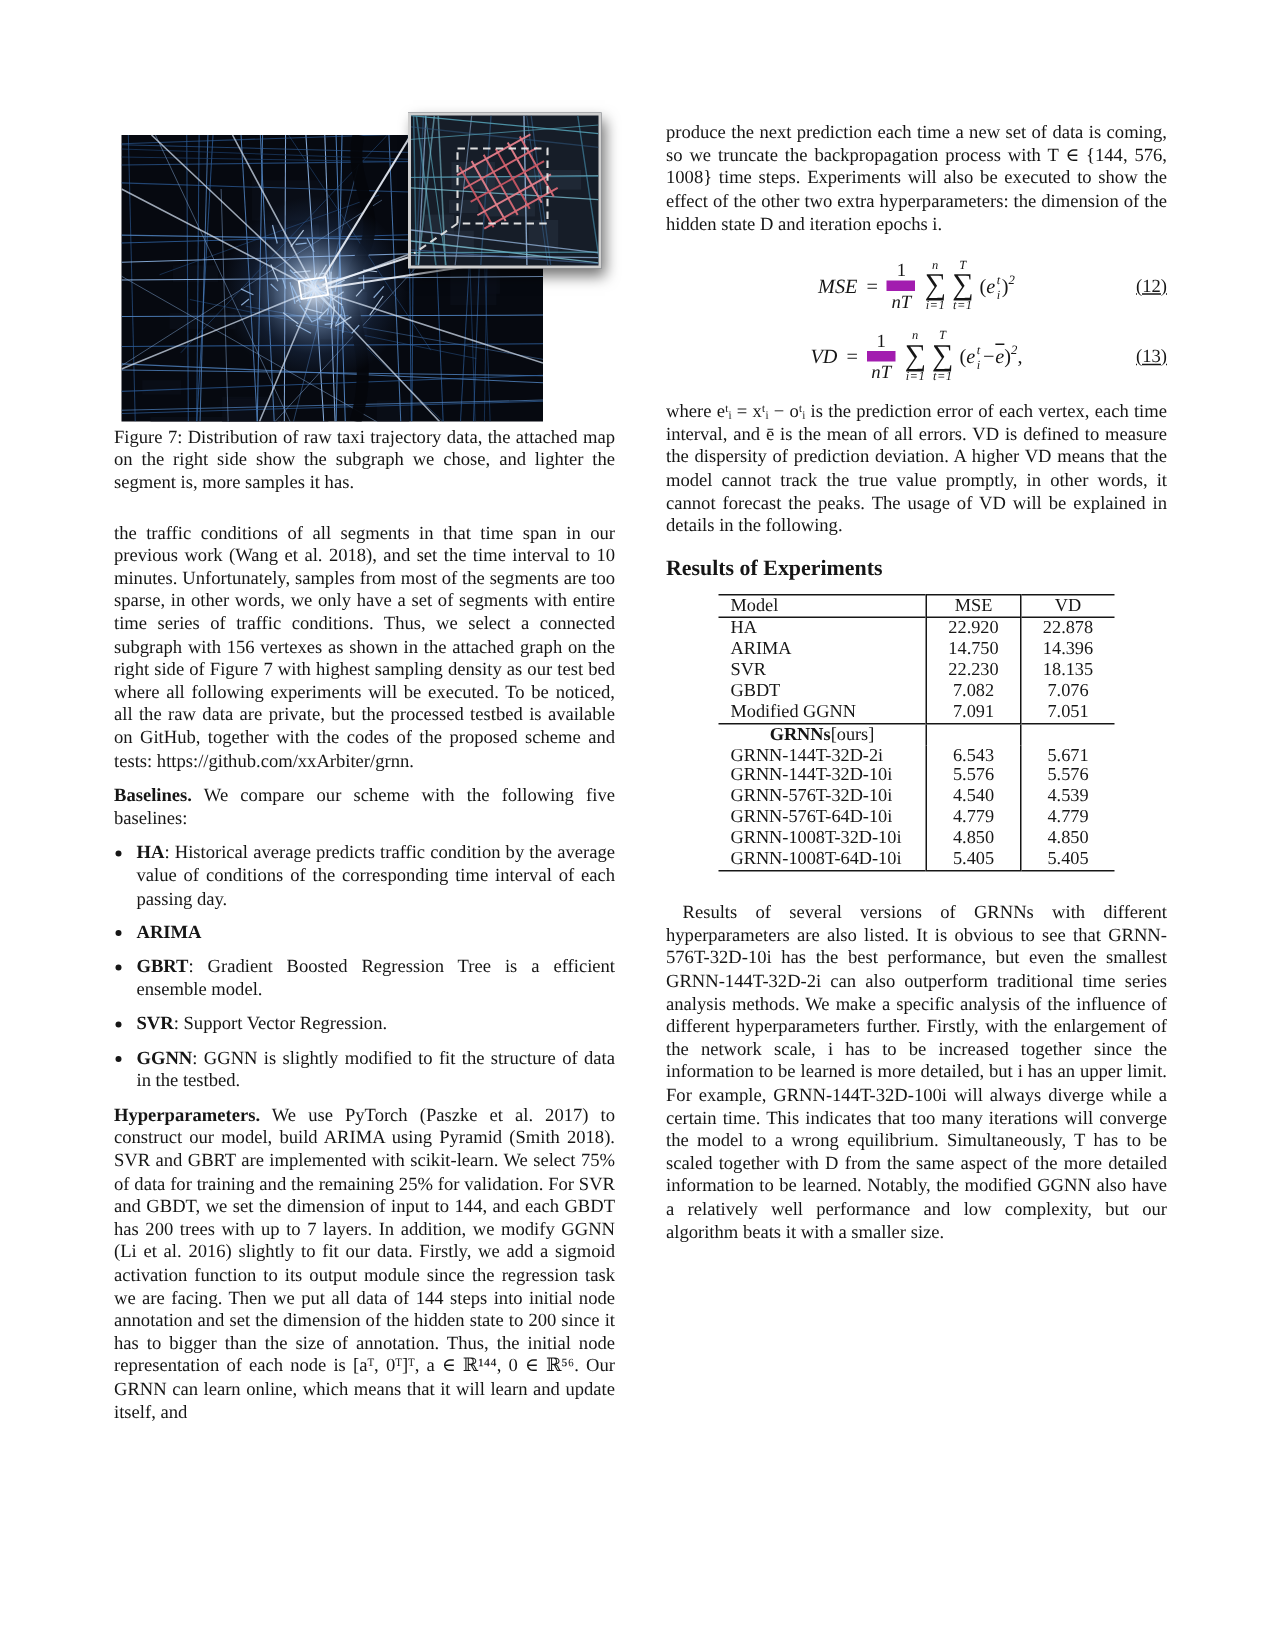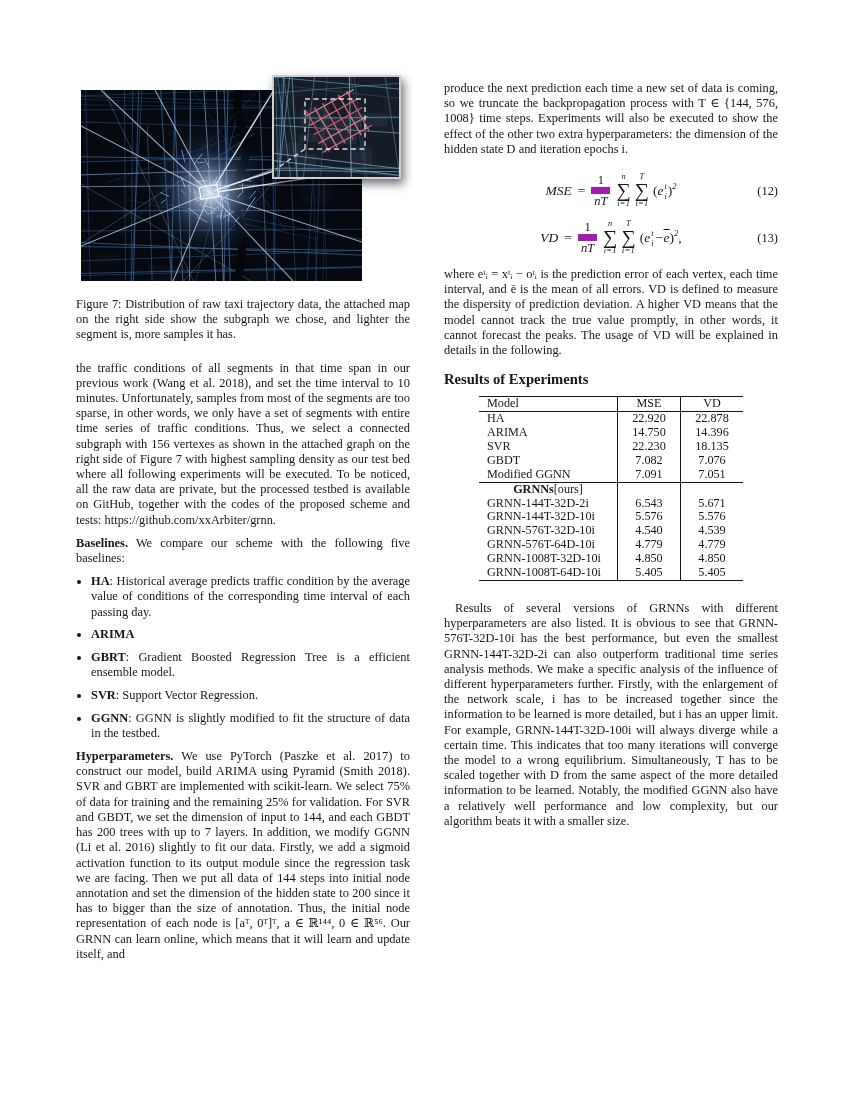--- a/index.html
+++ b/index.html
@@ -13,42 +13,42 @@
   .indent{text-indent:11px;}
 
   
   figure{margin:0 0 18px 0;}
   .fig-art{position:relative;width:334px;height:206px;}
   .mainmap{position:absolute;left:5px;top:12px;width:281px;height:191px;background:#060910;}
   .callout{position:absolute;left:0;top:0;width:334px;height:206px;z-index:2;pointer-events:none;}
   .inset{position:absolute;left:196px;top:-3px;width:125px;height:100px;z-index:3;
          border:2px solid #cfcfcf;background:#161d28;box-shadow:3px 5px 9px rgba(0,0,0,.55);}
   .inset svg{display:block;width:125px;height:100px;}
-  figcaption{margin-top:13px;font-size:12.4px;line-height:15.2px;text-align:justify;}
+  figcaption{font-size:12.4px;line-height:15.2px;text-align:justify;}
 
   
   ul.baselines{margin:2px 0 8px 0;padding-left:15px;}
   ul.baselines li{margin-bottom:7.5px;font-size:12.4px;line-height:15.2px;text-align:justify;}
 
   
   .eqs{margin:10px 0 6px 0;}
   .eq-row{position:relative;display:flex;justify-content:center;align-items:center;height:47px;font-size:13.5px;}
   .eq-main{display:inline-flex;align-items:center;}
   .eq-main i{font-style:italic;}
   .rel{margin:0 6px;}
   .frac{display:inline-flex;flex-direction:column;align-items:center;font-size:12.5px;line-height:1.15;margin-right:4px;}
   .frac .den{border-top:7px solid #a21caf;padding:0 3px;}
   .sum{display:inline-flex;flex-direction:column;align-items:center;line-height:1;margin:0 2px;}
   .sum .lim{font-size:8.3px;font-style:italic;letter-spacing:0.3px;}
   .sigma{font-size:20px;line-height:0.95;font-style:normal;}
   .term{display:inline-flex;align-items:center;margin-left:2px;}
   .scripts{display:inline-flex;flex-direction:column;font-size:8.3px;line-height:1.15;margin:0 1px;transform:translateY(1px);}
   .power{font-size:8.5px;transform:translateY(-5px);display:inline-block;font-style:italic;}
   .ebar{text-decoration:overline;}
-  .eqnum{position:absolute;right:0;top:50%;transform:translateY(-50%);font-size:12.4px;}
+  .eqnum{position:absolute;right:0;top:50%;transform:translateY(-50%);font-size:12.4px;text-decoration:underline;}
 
   h2.sect{font-size:14.6px;font-weight:bold;margin:13px 0 8px 0;font-family:"Liberation Serif","DejaVu Serif",serif;}
 
   
   .tablewrap{margin:8px 0 20px 0;}
   .tcaption{text-align:center;font-size:12.4px;margin-bottom:4px;}
   table.cmp{border-collapse:collapse;margin:0 auto;font-size:12.2px;
             border-top:1.4px solid #161616;border-bottom:1.4px solid #161616;}
   table.cmp th,table.cmp td{padding:0 8px;line-height:13.9px;font-weight:normal;white-space:nowrap;}
   table.cmp th{text-align:left;}

